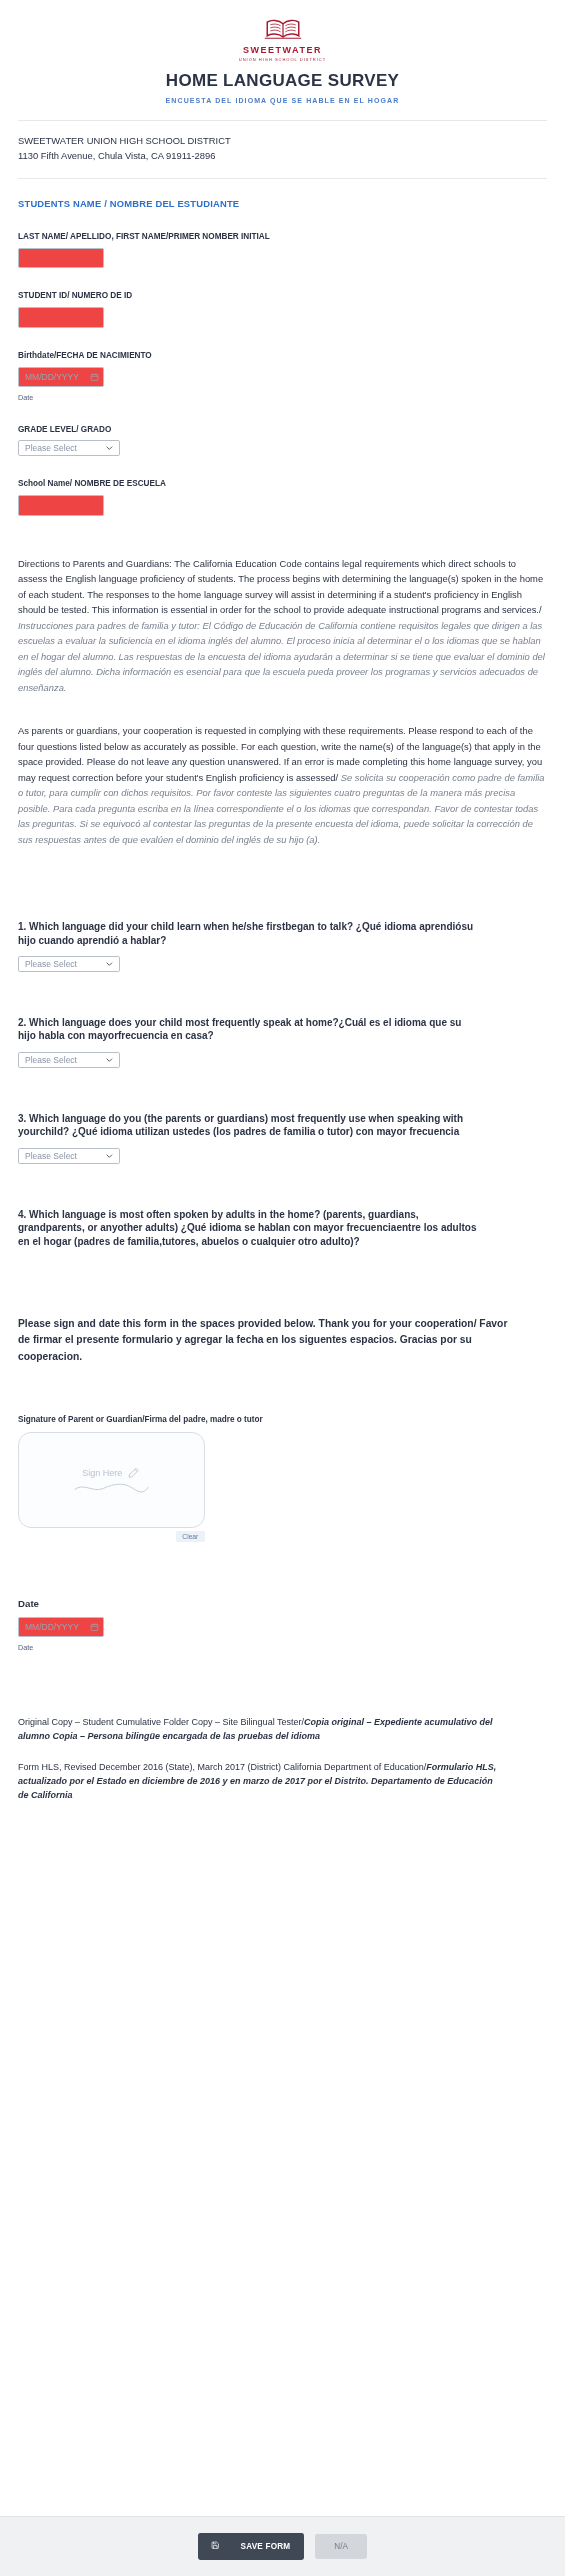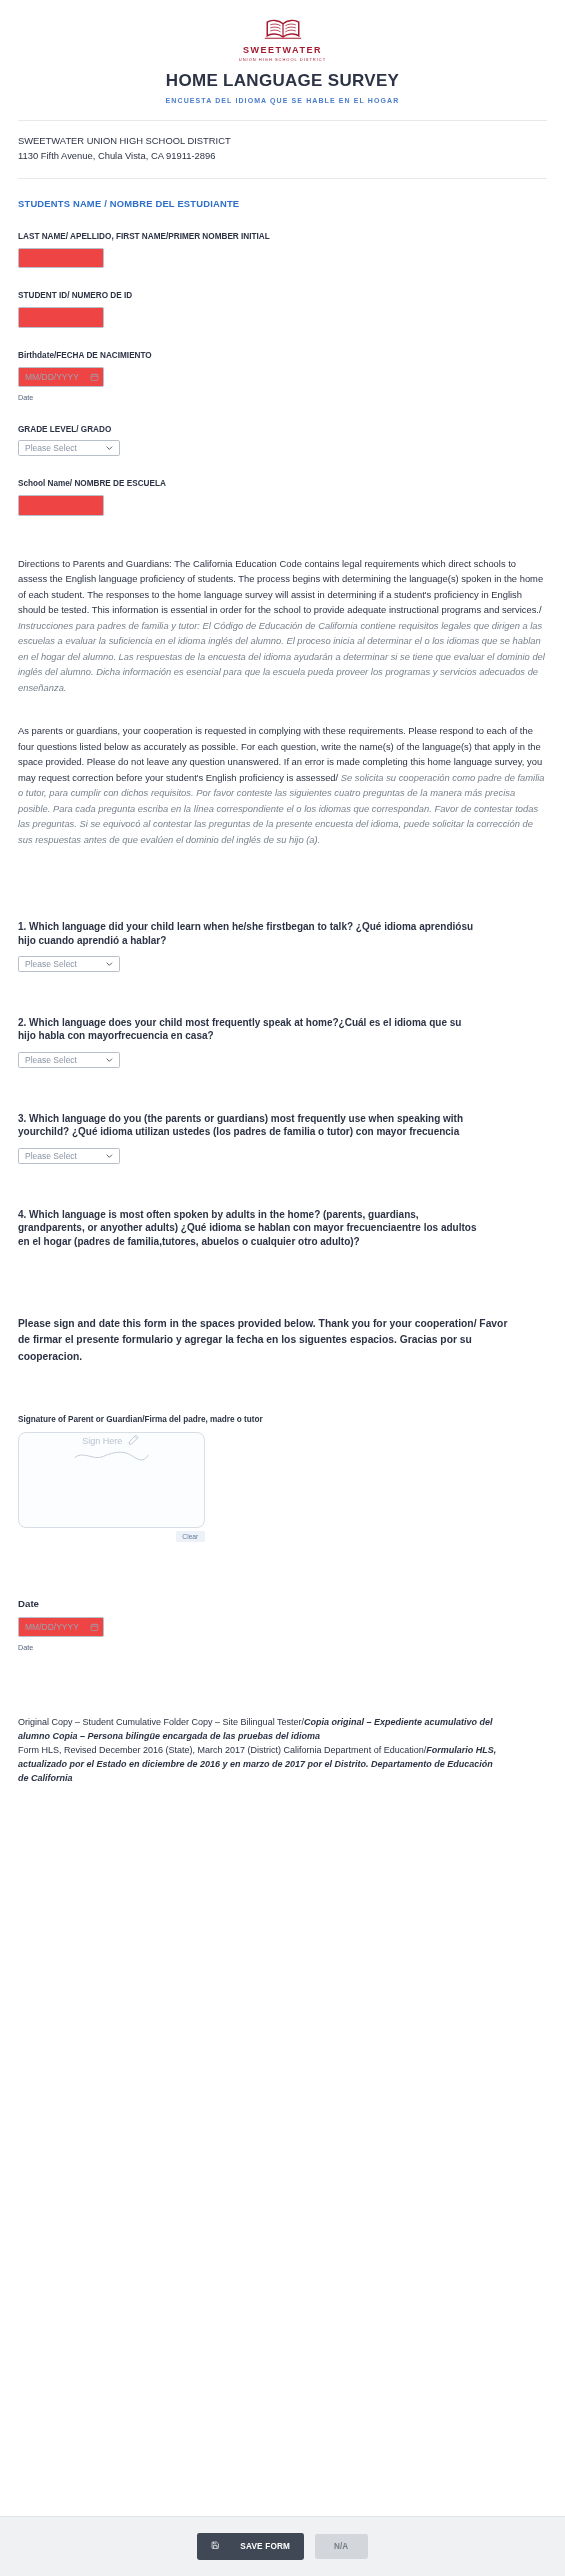--- a/index.html
+++ b/index.html
@@ -69,58 +69,58 @@
 
   
   .sign-notice { margin-top: 68px; font-size: 10.3px; font-weight: 700; line-height: 16.4px; color: #2c3345; max-width: 498px; }
 
   
   .signature-section { margin-top: 50px; }
   .signature-pad {
     margin-top: 8px;
     width: 187px; height: 96px;
     background: #fcfdfe;
-    border: 0.6px solid #d8dee6; border-radius: 8px;
-    display: flex; flex-direction: column; align-items: center; 
+    border: 0.6px solid #d8dee6; border-radius: 13px;
+    display: flex; flex-direction: column; align-items: center; justify-content: center;
     cursor: crosshair;
   }
   .sign-here-row { display: flex; align-items: center; gap: 4.9px; color: #b9c2ce; font-size: 9px; }
   .clear-row { width: 187px; text-align: right; margin-top: 1.8px; }
   .clear-btn {
     display: inline-block; background: #edf2f9; color: #667b99;
     font-size: 6.7px; padding: 1.8px 6.7px; border-radius: 1.2px; cursor: pointer;
     border: none; font-family: "Liberation Sans", sans-serif;
   }
 
   
   .date-section { margin-top: 56px; }
   .date-heading { font-size: 9.7px; font-weight: 700; color: #2c3345; margin-bottom: 8px; }
 
   
   .footer-notes { margin-top: 63px; }
   .footer-note { font-size: 9px; line-height: 14px; color: #2c3345; max-width: 486px; }
-  .footer-note + .footer-note { }
+  .footer-note + .footer-note { margin-top: 17px; }
   .footer-note .es { color: #2c3345; font-weight: 600; }
 
   
   .action-bar {
     position: absolute; left: 0; right: 0; bottom: 0; height: 60px;
     background: #f0f1f2; border-top: 0.6px solid #e2e4e6;
     display: flex; align-items: center; justify-content: center; gap: 11px;
   }
   .save-btn {
     display: inline-flex; align-items: center; gap: 21px;
     background: #3f4854; color: #ffffff;
     font-size: 8.2px; font-weight: 700; letter-spacing: 0.2px;
     padding: 8px 13.4px; border: none; border-radius: 2.4px; cursor: pointer;
     font-family: "Liberation Sans", sans-serif;
   }
   .na-btn {
     background: #d3d6da; color: #767c85;
-    font-size: 8.2px; font-weight: 700;
+    font-size: 8.2px; font-weight: 400;
     padding: 8px 19.5px; border: none; border-radius: 2.4px; cursor: default;
     font-family: "Liberation Sans", sans-serif;
   }
 </style>
 </head>
 <body>
 
 <div class="content">
 
   <div class="logo-wrap">

